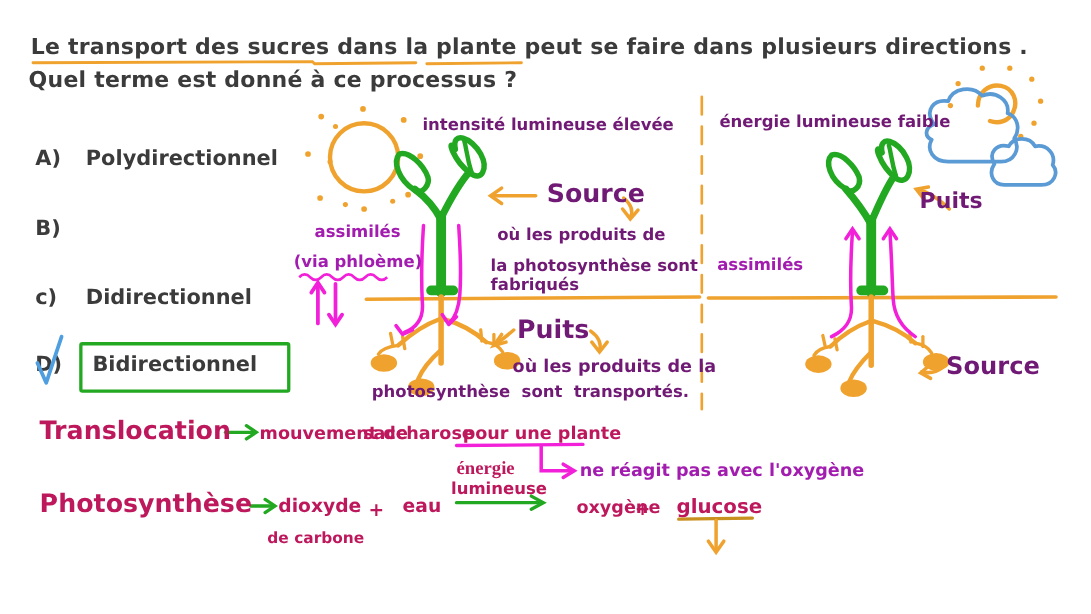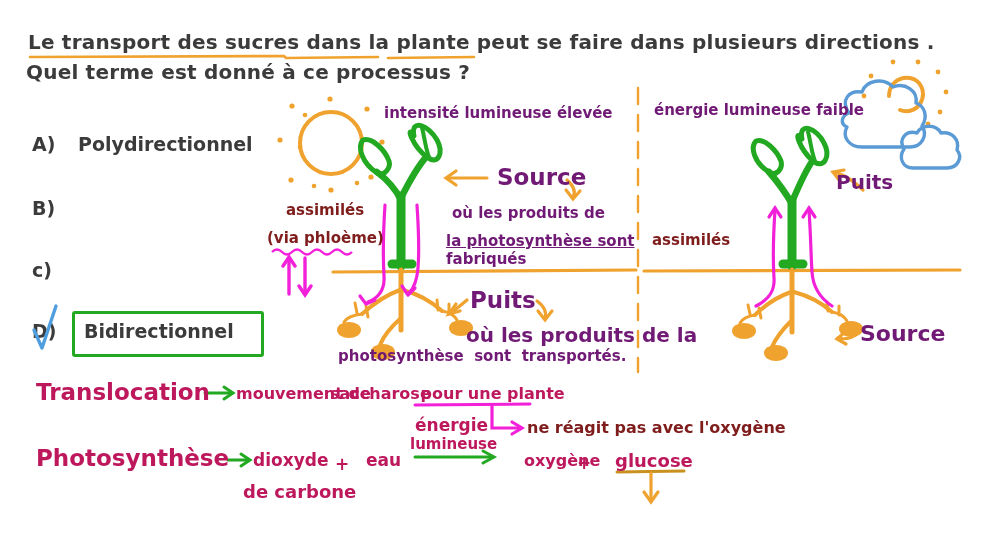--- a/index.html
+++ b/index.html
@@ -3,21 +3,21 @@
 <meta charset="utf-8">
 <style>
   html,body{margin:0;padding:0;background:#fff;}
   body{width:992px;height:558px;overflow:hidden;font-family:"DejaVu Sans",sans-serif;}
   #stage{position:relative;width:880px;height:558px;background:#ffffff;}
   .t{position:absolute;white-space:pre;line-height:1.05;}
   .q{color:#3b3b3b;font-family:"DejaVu Sans",sans-serif;font-weight:bold;font-size:20px;letter-spacing:.2px;}
   .opt{color:#3b3b3b;font-family:"DejaVu Sans",sans-serif;font-weight:bold;font-size:19px;}
   .org{color:#701a75;font-family:"DejaVu Sans",sans-serif;font-weight:bold;}
   .grn{color:#be185d;font-family:"DejaVu Sans",sans-serif;font-weight:bold;}
-  .mag{color:#7f1d1d;font-family:"DejaVu Sans",sans-serif;font-weight:bold;}
+  .mag{color:#a21caf;font-family:"DejaVu Sans",sans-serif;font-weight:bold;}
   svg{position:absolute;left:0;top:0;overflow:visible;}
   .answer-box{position:absolute;border:3px solid #22a821;border-radius:3px;}
 </style>
 </head>
 <body>
 
 <div id="stage">
 
   <div class="t q" style="left:28px;top:32px;">Le transport des sucres dans la plante peut se faire dans plusieurs directions .</div>
   <div class="t q" style="left:26px;top:62px;">Quel terme est donné à ce processus ?</div>
@@ -26,20 +26,21 @@
     <path d="M30 57 L284 56 L286 58 L378 57" stroke="#f0a22e" stroke-width="2.6" fill="none" stroke-linecap="round"></path>
     <path d="M388 58 L474 57" stroke="#f0a22e" stroke-width="2.6" fill="none" stroke-linecap="round"></path>
   </svg>
 
   <div class="t opt" style="left:32px;top:135px;">A)</div>
   <div class="t opt" style="left:78px;top:135px;">Polydirectionnel</div>
 
   <div class="t opt" style="left:32px;top:199px;">B)</div>
 
   <div class="t opt" style="left:32px;top:261px;">c)</div>
+  <div class="t opt" style="left:78px;top:261px;">Didirectionnel</div>
 
   <div class="t opt" style="left:32px;top:322px;">D)</div>
   <div class="answer-box" style="left:72px;top:311px;width:186px;height:40px;"></div>
   <div class="t opt" style="left:84px;top:322px;">Bidirectionnel</div>
 
   <svg width="992" height="558">
     <path d="M34 330 L42 348 L56 306" stroke="#4f9fe0" stroke-width="3.4" fill="none" stroke-linecap="round" stroke-linejoin="round"></path>
   </svg>
 
   <svg width="992" height="558">
@@ -216,52 +217,52 @@
 
     <g stroke="#f0a22e" fill="none" stroke-width="3.2" stroke-linecap="round">
       <path d="M651 473 L651 500"></path>
       <path d="M644 492 L651 502 L658 492"></path>
     </g>
   </svg>
 
   <div class="t org" style="left:384px;top:106px;font-size:15px;">intensité lumineuse élevée</div>
   <div class="t org" style="left:497px;top:165px;font-size:23px;">Source</div>
   <div class="t org" style="left:452px;top:206px;font-size:15px;">où les produits de</div>
-  <div class="t org" style="left:446px;top:234px;font-size:15px;text-decoration:underline;">la photosynthèse sont</div>
+  <div class="t org" style="left:446px;top:234px;font-size:15px;">la photosynthèse sont</div>
   <div class="t org" style="left:446px;top:252px;font-size:15px;">fabriqués</div>
 
   <div class="t mag" style="left:286px;top:203px;font-size:15px;">assimilés</div>
   <div class="t mag" style="left:267px;top:231px;font-size:15px;">(via phloème)</div>
   <svg width="992" height="558">
     <path d="M272 252 q5 -5 10 0 t10 0 t10 0 t10 0 t10 0 t10 0 t10 0 t10 0" stroke="#f220d8" stroke-width="2.4" fill="none"></path>
   </svg>
 
   <div class="t org" style="left:470px;top:288px;font-size:23px;">Puits</div>
-  <div class="t org" style="left:466px;top:325px;font-size:20px;">où les produits de la</div>
+  <div class="t org" style="left:466px;top:325px;font-size:16px;">où les produits de la</div>
   <div class="t org" style="left:338px;top:349px;font-size:15px;">photosynthèse  sont  transportés.</div>
 
   <div class="t org" style="left:654px;top:103px;font-size:15px;">énergie lumineuse faible</div>
   <div class="t org" style="left:836px;top:172px;font-size:20px;">Puits</div>
   <div class="t mag" style="left:652px;top:233px;font-size:15px;">assimilés</div>
   <div class="t org" style="left:860px;top:322px;font-size:22px;">Source</div>
 
   <div class="t grn" style="left:36px;top:380px;font-size:23px;">Translocation</div>
   <div class="t grn" style="left:236px;top:386px;font-size:16px;">mouvement de </div>
   <div class="t grn" style="left:330px;top:386px;font-size:16px;">saccharose</div>
   <div class="t grn" style="left:415px;top:386px;font-size:16px;"> pour une plante</div>
 
   <div class="t mag" style="left:527px;top:420px;font-size:16px;">ne réagit pas avec l'oxygène</div>
 
   <div class="t grn" style="left:36px;top:446px;font-size:23px;">Photosynthèse</div>
   <div class="t grn" style="left:253px;top:452px;font-size:17px;">dioxyde</div>
-  <div class="t grn" style="left:243px;top:483px;font-size:18px;">de carbone</div>
+  <div class="t grn" style="left:243px;top:483px;font-size:14px;">de carbone</div>
   <div class="t grn" style="left:335px;top:456px;font-size:17px;">+</div>
   <div class="t grn" style="left:366px;top:452px;font-size:17px;">eau</div>
 
-  <div class="t grn" style="left:415px;top:417px;font-size:17px;">énergie</div>
+  <div class="t grn" style="left:415px;top:417px;font-size:17px;font-family:Liberation Serif, serif;">énergie</div>
   <div class="t grn" style="left:410px;top:437px;font-size:15px;">lumineuse</div>
 
   <div class="t grn" style="left:524px;top:453px;font-size:16px;">oxygène</div>
   <div class="t grn" style="left:577px;top:455px;font-size:17px;">+</div>
   <div class="t grn" style="left:615px;top:452px;font-size:18px;">glucose</div>
 
 
 </div>
 
 </body></html>

